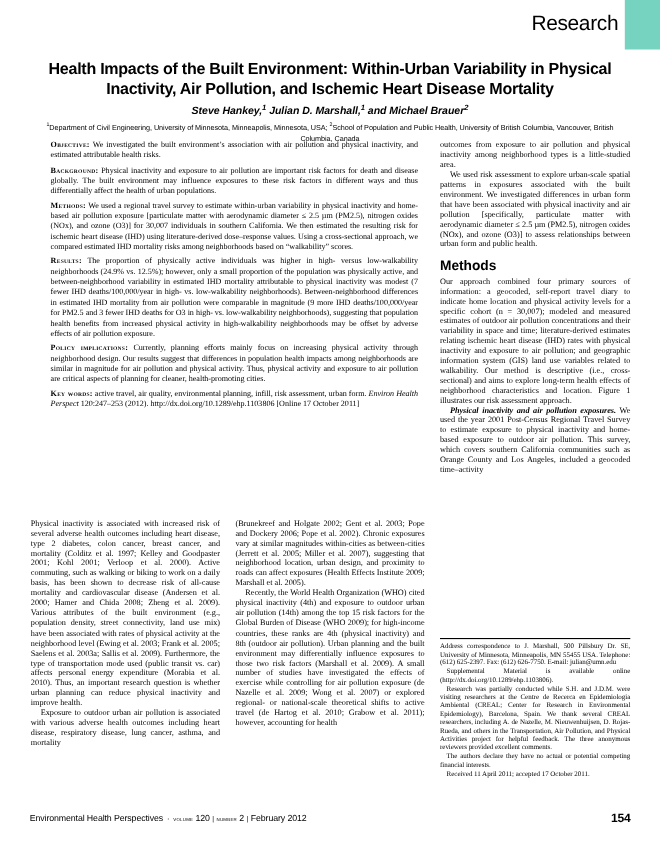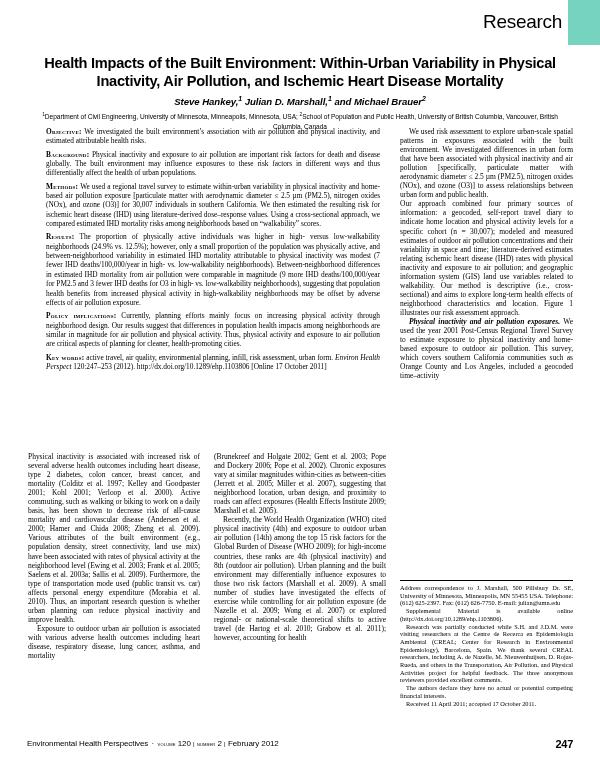--- a/index.html
+++ b/index.html
@@ -107,21 +107,21 @@
     position: absolute;
     top: 452px;
     width: 172px;
     font-size: 7.5px;
     line-height: 9.05px;
     text-align: justify;
     hyphens: auto;
     letter-spacing: -0.02px;
   }
   .col p { margin: 0; text-indent: 9px; }
-  .col p.noindent { text-indent: 0; }
+  .col p.noindent { text-indent: 0; margin-top: 19px; }
   #col1 { left: 28px; height: 278px; }
   #col2 { left: 214px; height: 278px; }
 
   #col3 {
     position: absolute;
     left: 400px;
     top: 127px;
     width: 173px;
     font-size: 7.5px;
     line-height: 9.05px;
@@ -245,34 +245,36 @@
     <p class="noindent">Physical inactivity is associated with increased risk of several adverse health outcomes including heart disease, type 2 diabetes, colon cancer, breast cancer, and mortality (Colditz et al. 1997; Kelley and Goodpaster 2001; Kohl 2001; Verloop et al. 2000). Active commuting, such as walking or biking to work on a daily basis, has been shown to decrease risk of all-cause mortality and cardiovascular disease (Andersen et al. 2000; Hamer and Chida 2008; Zheng et al. 2009). Various attributes of the built environment (e.g., population density, street connectivity, land use mix) have been associated with rates of physical activity at the neighborhood level (Ewing et al. 2003; Frank et al. 2005; Saelens et al. 2003a; Sallis et al. 2009). Furthermore, the type of transportation mode used (public transit vs. car) affects personal energy expenditure (Morabia et al. 2010). Thus, an important research question is whether urban planning can reduce physical inactivity and improve health.</p>
     <p>Exposure to outdoor urban air pollution is associated with various adverse health outcomes including heart disease, respiratory disease, lung cancer, asthma, and mortality</p>
   </div>
 
   <div class="col" id="col2">
     <p class="noindent">(Brunekreef and Holgate 2002; Gent et al. 2003; Pope and Dockery 2006; Pope et al. 2002). Chronic exposures vary at similar magnitudes within-cities as between-cities (Jerrett et al. 2005; Miller et al. 2007), suggesting that neighborhood location, urban design, and proximity to roads can affect exposures (Health Effects Institute 2009; Marshall et al. 2005).</p>
     <p>Recently, the World Health Organization (WHO) cited physical inactivity (4th) and exposure to outdoor urban air pollution (14th) among the top 15 risk factors for the Global Burden of Disease (WHO 2009); for high-income countries, these ranks are 4th (physical inactivity) and 8th (outdoor air pollution). Urban planning and the built environment may differentially influence exposures to those two risk factors (Marshall et al. 2009). A small number of studies have investigated the effects of exercise while controlling for air pollution exposure (de Nazelle et al. 2009; Wong et al. 2007) or explored regional- or national-scale theoretical shifts to active travel (de Hartog et al. 2010; Grabow et al. 2011); however, accounting for health</p>
   </div>
 
   <div id="col3">
+    <p class="noindent">outcomes from exposure to air pollution and physical inactivity among neighborhood types is a little-studied area.</p>
     <p>We used risk assessment to explore urban-scale spatial patterns in exposures associated with the built environment. We investigated differences in urban form that have been associated with physical inactivity and air pollution [specifically, particulate matter with aerodynamic diameter ≤ 2.5 µm (PM2.5), nitrogen oxides (NOx), and ozone (O3)] to assess relationships between urban form and public health.</p>
+    <h2 class="sec-head">Methods</h2>
     <p class="noindent">Our approach combined four primary sources of information: a geocoded, self-report travel diary to indicate home location and physical activity levels for a specific cohort (n = 30,007); modeled and measured estimates of outdoor air pollution concentrations and their variability in space and time; literature-derived estimates relating ischemic heart disease (IHD) rates with physical inactivity and exposure to air pollution; and geographic information system (GIS) land use variables related to walkability. Our method is descriptive (i.e., cross-sectional) and aims to explore long-term health effects of neighborhood characteristics and location. Figure 1 illustrates our risk assessment approach.</p>
     <p>
       <span class="run-in">Physical inactivity and air pollution exposures.</span><span> We used the year 2001 Post-Census Regional Travel Survey to estimate exposure to physical inactivity and home-based exposure to outdoor air pollution. This survey, which covers southern California communities such as Orange County and Los Angeles, included a geocoded time–activity</span>
     </p>
   </div>
 
   <div class="fnrule"></div>
   <div class="footnotes">
     <p class="noindent">Address correspondence to J. Marshall, 500 Pillsbury Dr. SE, University of Minnesota, Minneapolis, MN 55455 USA. Telephone: (612) 625-2397. Fax: (612) 626-7750. E-mail: julian@umn.edu</p>
     <p>Supplemental Material is available online (http://dx.doi.org/10.1289/ehp.1103806).</p>
     <p>Research was partially conducted while S.H. and J.D.M. were visiting researchers at the Centre de Recerca en Epidemiologia Ambiental (CREAL; Center for Research in Environmental Epidemiology), Barcelona, Spain. We thank several CREAL researchers, including A. de Nazelle, M. Nieuwenhuijsen, D. Rojas-Rueda, and others in the Transportation, Air Pollution, and Physical Activities project for helpful feedback. The three anonymous reviewers provided excellent comments.</p>
     <p>The authors declare they have no actual or potential competing financial interests.</p>
     <p>Received 11 April 2011; accepted 17 October 2011.</p>
   </div>
 
   <div class="footer">
     <div class="footer-left"><span>Environmental Health Perspectives</span><span class="sep">&nbsp; <span>·</span>&nbsp; </span><span class="smallcaps">volume</span> <span>120</span> <span class="smallcaps">|</span> <span class="smallcaps">number</span> <span>2</span> <span class="smallcaps">|</span> <span>February 2012</span></div>
-    <div class="footer-pageno">247</div>
+    <div class="footer-pageno">154</div>
   </div>
 
 </div>
 
 </body></html>

